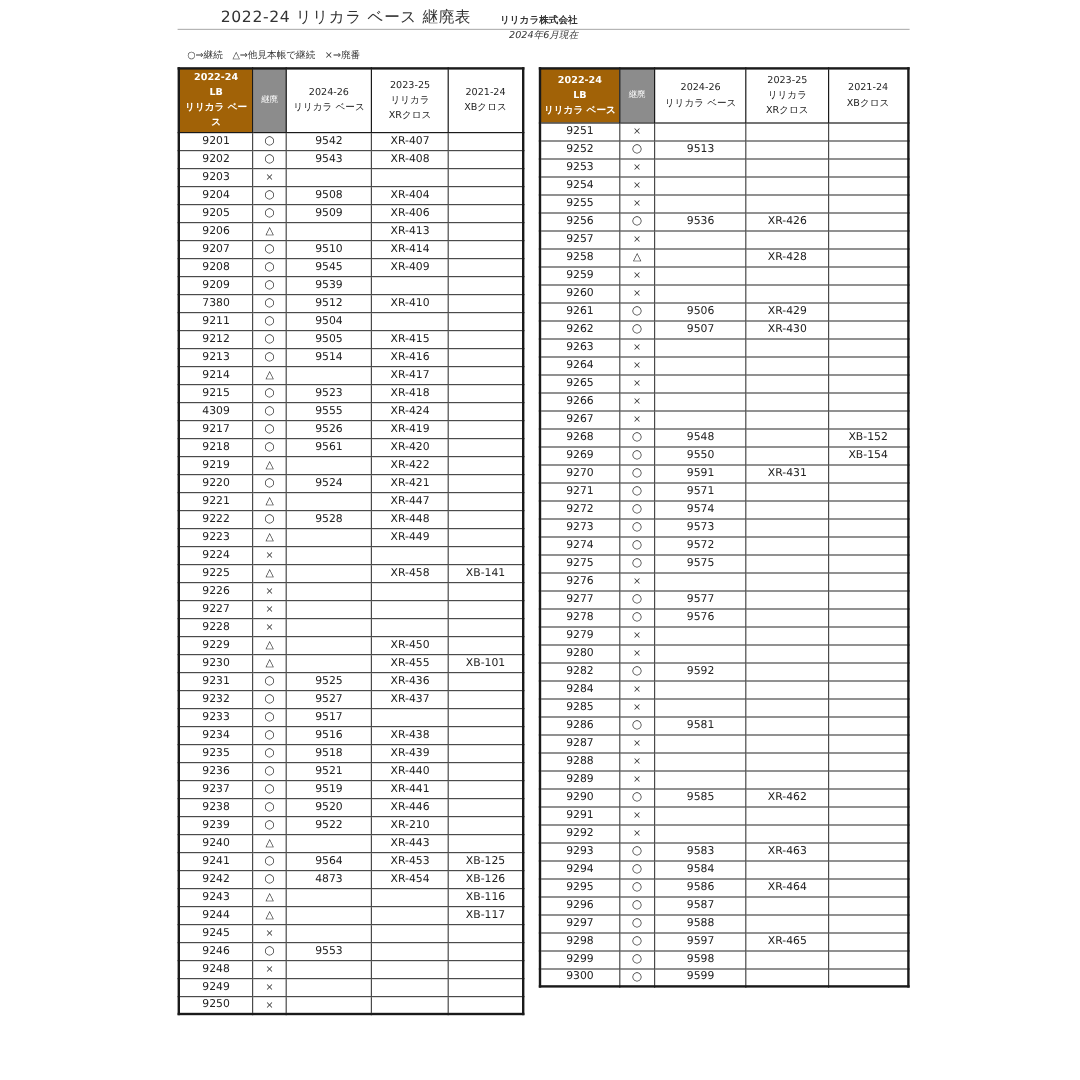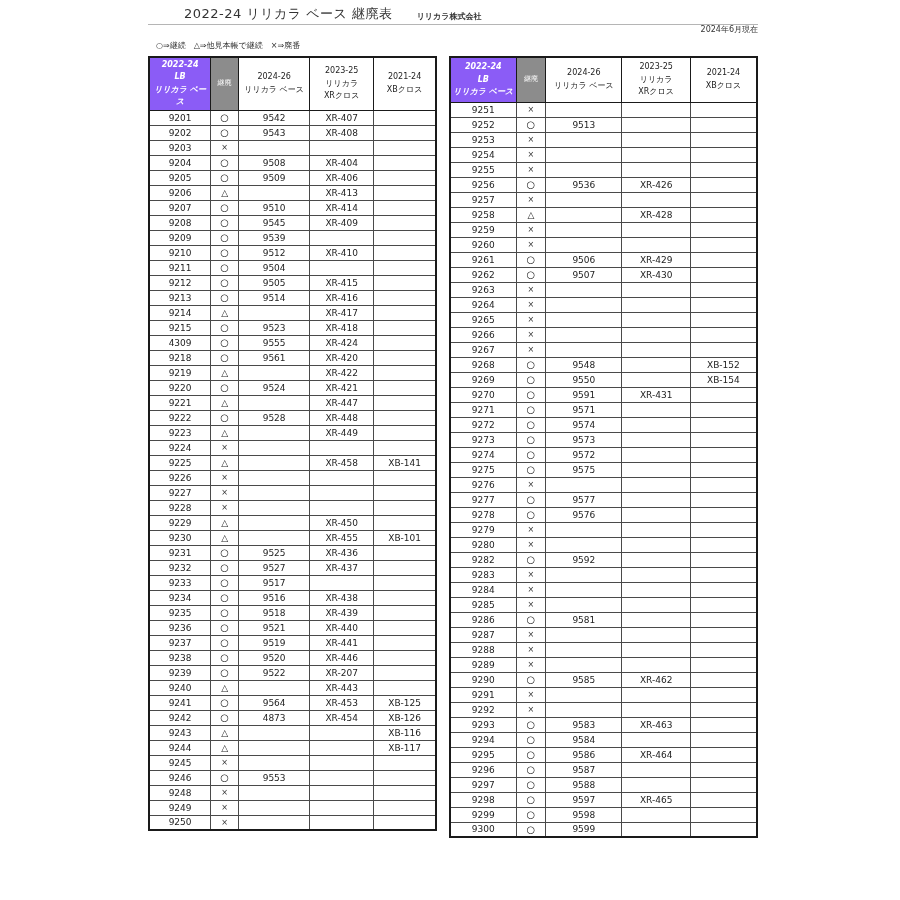--- a/index.html
+++ b/index.html
@@ -4,30 +4,30 @@
 <style>
   * { margin:0; padding:0; box-sizing:border-box; }
   html,body { width:900px; height:900px; background:#ffffff;
     font-family:"DejaVu Sans", sans-serif; color:#222; }
   .page { position:relative; width:900px; height:900px; background:#fff; overflow:hidden; }
 
   .doc-title { position:absolute; left:148px; top:5px; font-size:13px; color:#333; letter-spacing:.5px;margin-left:36px; }
   .company   { position:absolute; left:144px; top:11px; width:610px; text-align:center; font-size:8px; color:#333;font-weight:bold; }
   .title-rule{ position:absolute; left:148px; top:24px; width:610px; border-top:1px solid #b5b5b5; }
   .legend    { position:absolute; left:156px; top:40px; font-size:8px; color:#333; }
-  .date-note { position:absolute; left:148px; top:24px; width:610px; text-align:right; font-size:8px; color:#333; }
+  .date-note { position:absolute; left:148px; top:24px; width:610px; text-align:center; font-size:8px; color:#333;font-style:italic; }
 
   table.tbl { position:absolute; top:56px; border-collapse:collapse; table-layout:fixed;
     border:2px solid #1a1a1a; }
   #left-table  { left:148px; width:289px; }
   #right-table { left:449px; width:309px; }
 
   .tbl th { border:1px solid #1a1a1a; height:45px; font-size:8px; font-weight:bold;
     text-align:center; vertical-align:middle; line-height:1.55; padding:1px; color:#222; background:#fff; }
-  .tbl th.hdr-black { background:#8b5cf6; color:#fff;font-style:italic; }
+  .tbl th.hdr-black { background:#a16207; color:#fff; }
   .tbl th.hdr-gray  { background:#8c8c8c; color:#fff; font-size:7px; font-weight:normal; }
   .tbl th.hdr-plain { font-weight:normal; }
 
   .tbl td { border:1px solid #4a4a4a; height:15px; font-size:9px; text-align:center;
     vertical-align:middle; padding:0; color:#222; white-space:nowrap; overflow:hidden; }
   .tbl tbody tr { height:15px; }
   td.sym-maru    { font-size:10px; }
   td.sym-sankaku { font-size:9px; }
   td.sym-batsu   { font-size:8px; color:#333; }
 </style>
@@ -116,21 +116,21 @@
           <td></td>
         </tr>
         <tr>
           <td>9209</td>
           <td class="sym-maru">○</td>
           <td>9539</td>
           <td></td>
           <td></td>
         </tr>
         <tr>
-          <td>9210</td>
+          <td>7380</td>
           <td class="sym-maru">○</td>
           <td>9512</td>
           <td>XR-410</td>
           <td></td>
         </tr>
         <tr>
           <td>9211</td>
           <td class="sym-maru">○</td>
           <td>9504</td>
           <td></td>
@@ -165,20 +165,27 @@
           <td></td>
         </tr>
         <tr>
           <td>4309</td>
           <td class="sym-maru">○</td>
           <td>9555</td>
           <td>XR-424</td>
           <td></td>
         </tr>
         <tr>
+          <td>9217</td>
+          <td class="sym-maru">○</td>
+          <td>9526</td>
+          <td>XR-419</td>
+          <td></td>
+        </tr>
+        <tr>
           <td>9218</td>
           <td class="sym-maru">○</td>
           <td>9561</td>
           <td>XR-420</td>
           <td></td>
         </tr>
         <tr>
           <td>9219</td>
           <td class="sym-sankaku">△</td>
           <td></td>
@@ -315,21 +322,21 @@
           <td>9238</td>
           <td class="sym-maru">○</td>
           <td>9520</td>
           <td>XR-446</td>
           <td></td>
         </tr>
         <tr>
           <td>9239</td>
           <td class="sym-maru">○</td>
           <td>9522</td>
-          <td>XR-207</td>
+          <td>XR-210</td>
           <td></td>
         </tr>
         <tr>
           <td>9240</td>
           <td class="sym-sankaku">△</td>
           <td></td>
           <td>XR-443</td>
           <td></td>
         </tr>
         <tr>
@@ -626,27 +633,20 @@
           <td></td>
         </tr>
         <tr>
           <td>9282</td>
           <td class="sym-maru">○</td>
           <td>9592</td>
           <td></td>
           <td></td>
         </tr>
         <tr>
-          <td>9283</td>
-          <td class="sym-batsu">×</td>
-          <td></td>
-          <td></td>
-          <td></td>
-        </tr>
-        <tr>
           <td>9284</td>
           <td class="sym-batsu">×</td>
           <td></td>
           <td></td>
           <td></td>
         </tr>
         <tr>
           <td>9285</td>
           <td class="sym-batsu">×</td>
           <td></td>

